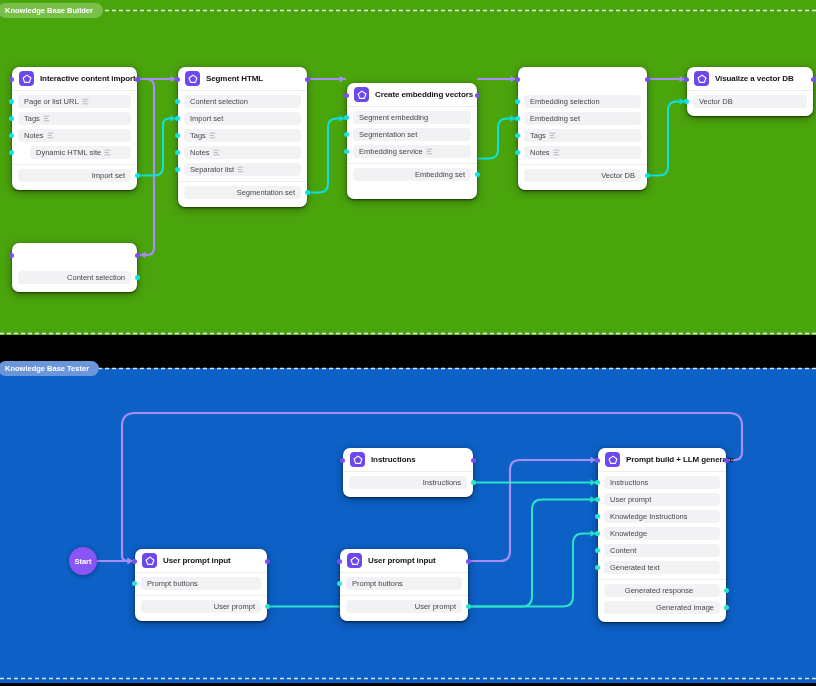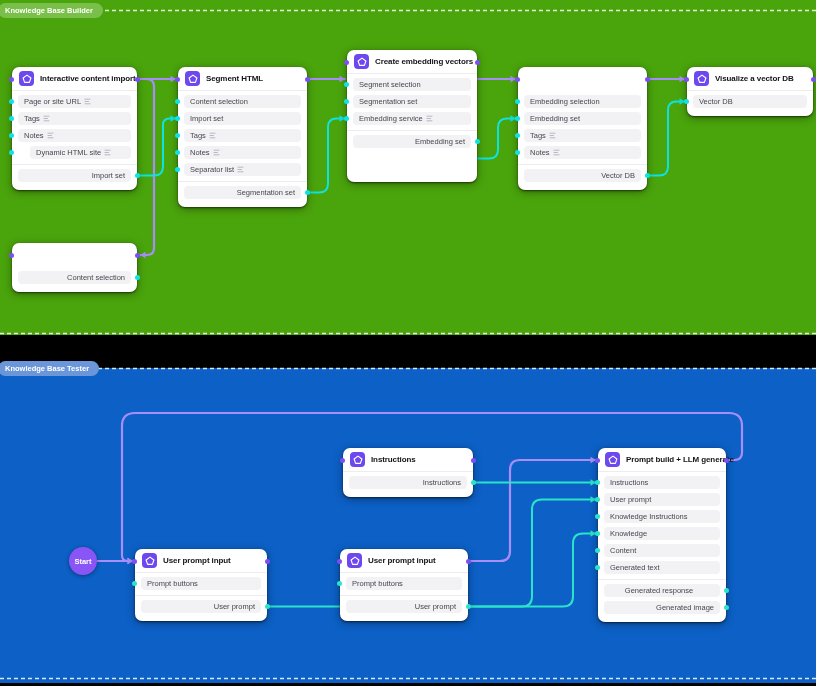--- a/index.html
+++ b/index.html
@@ -77,21 +77,21 @@
         <div class="hdr">
           <div class="nicon" style="background: rgb(109, 72, 238);">
             <svg width="10" height="10" viewBox="0 0 10 10">
               <polygon points="5,1.1 8.9,4 7.4,8.4 2.6,8.4 1.1,4" fill="none" stroke="#fff" stroke-width="1.1" stroke-linejoin="round"></polygon>
             </svg>
           </div>
           <span class="ntitle">Interactive content import</span>
         </div>
         <div class="port" style="left: -3px; top: 9.5px; background: rgb(125, 79, 242);"></div>
         <div class="port" style="left: 123px; top: 9.5px; background: rgb(125, 79, 242);"></div>
-        <div class="row in" style="top: 28px;"><span>Page or site URL</span><svg width="7" height="7" viewBox="0 0 7 7" class="fsicon">
+        <div class="row in" style="top: 28px;"><span>Page or list URL</span><svg width="7" height="7" viewBox="0 0 7 7" class="fsicon">
             <line x1="1" y1="1.2" x2="6" y2="1.2" stroke="#b7bac2" stroke-width="1" stroke-linecap="round"></line>
             <line x1="1" y1="3.5" x2="4.5" y2="3.5" stroke="#b7bac2" stroke-width="1" stroke-linecap="round"></line>
             <line x1="1" y1="5.8" x2="6" y2="5.8" stroke="#b7bac2" stroke-width="1" stroke-linecap="round"></line>
           </svg></div>
         <div class="port" style="left: -3px; top: 32px; background: rgb(15, 226, 226);"></div>
         <div class="row in" style="top: 45px;"><span>Tags</span><svg width="7" height="7" viewBox="0 0 7 7" class="fsicon">
             <line x1="1" y1="1.2" x2="6" y2="1.2" stroke="#b7bac2" stroke-width="1" stroke-linecap="round"></line>
             <line x1="1" y1="3.5" x2="4.5" y2="3.5" stroke="#b7bac2" stroke-width="1" stroke-linecap="round"></line>
             <line x1="1" y1="5.8" x2="6" y2="5.8" stroke="#b7bac2" stroke-width="1" stroke-linecap="round"></line>
           </svg></div>
@@ -142,32 +142,32 @@
         <div class="row in" style="top: 96px;"><span>Separator list</span><svg width="7" height="7" viewBox="0 0 7 7" class="fsicon">
             <line x1="1" y1="1.2" x2="6" y2="1.2" stroke="#b7bac2" stroke-width="1" stroke-linecap="round"></line>
             <line x1="1" y1="3.5" x2="4.5" y2="3.5" stroke="#b7bac2" stroke-width="1" stroke-linecap="round"></line>
             <line x1="1" y1="5.8" x2="6" y2="5.8" stroke="#b7bac2" stroke-width="1" stroke-linecap="round"></line>
           </svg></div>
         <div class="port" style="left: -3px; top: 100px; background: rgb(15, 226, 226);"></div>
         <div class="divider" style="top: 114px;"></div>
         <div class="row out" style="top: 119px;"><span>Segmentation set</span></div>
         <div class="port" style="left: 127px; top: 123px; background: rgb(15, 226, 226);"></div>
       </div>
-      <div class="node" style="left: 347px; top: 50px; width: 130px; height: 132px;">
+      <div class="node" style="left: 347px; top: 83px; width: 130px; height: 116px;">
         <div class="hdr">
           <div class="nicon" style="background: rgb(109, 72, 238);">
             <svg width="10" height="10" viewBox="0 0 10 10">
               <polygon points="5,1.1 8.9,4 7.4,8.4 2.6,8.4 1.1,4" fill="none" stroke="#fff" stroke-width="1.1" stroke-linejoin="round"></polygon>
             </svg>
           </div>
           <span class="ntitle">Create embedding vectors</span>
         </div>
         <div class="port" style="left: -3px; top: 9.5px; background: rgb(125, 79, 242);"></div>
         <div class="port" style="left: 128px; top: 9.5px; background: rgb(125, 79, 242);"></div>
-        <div class="row in" style="top: 28px;"><span>Segment selection</span></div>
+        <div class="row in" style="top: 28px;"><span>Segment embedding</span></div>
         <div class="port" style="left: -3px; top: 32px; background: rgb(15, 226, 226);"></div>
         <div class="row in" style="top: 45px;"><span>Segmentation set</span></div>
         <div class="port" style="left: -3px; top: 49px; background: rgb(15, 226, 226);"></div>
         <div class="row in" style="top: 62px;"><span>Embedding service</span><svg width="7" height="7" viewBox="0 0 7 7" class="fsicon">
             <line x1="1" y1="1.2" x2="6" y2="1.2" stroke="#b7bac2" stroke-width="1" stroke-linecap="round"></line>
             <line x1="1" y1="3.5" x2="4.5" y2="3.5" stroke="#b7bac2" stroke-width="1" stroke-linecap="round"></line>
             <line x1="1" y1="5.8" x2="6" y2="5.8" stroke="#b7bac2" stroke-width="1" stroke-linecap="round"></line>
           </svg></div>
         <div class="port" style="left: -3px; top: 66px; background: rgb(15, 226, 226);"></div>
         <div class="divider" style="top: 80px;"></div>

